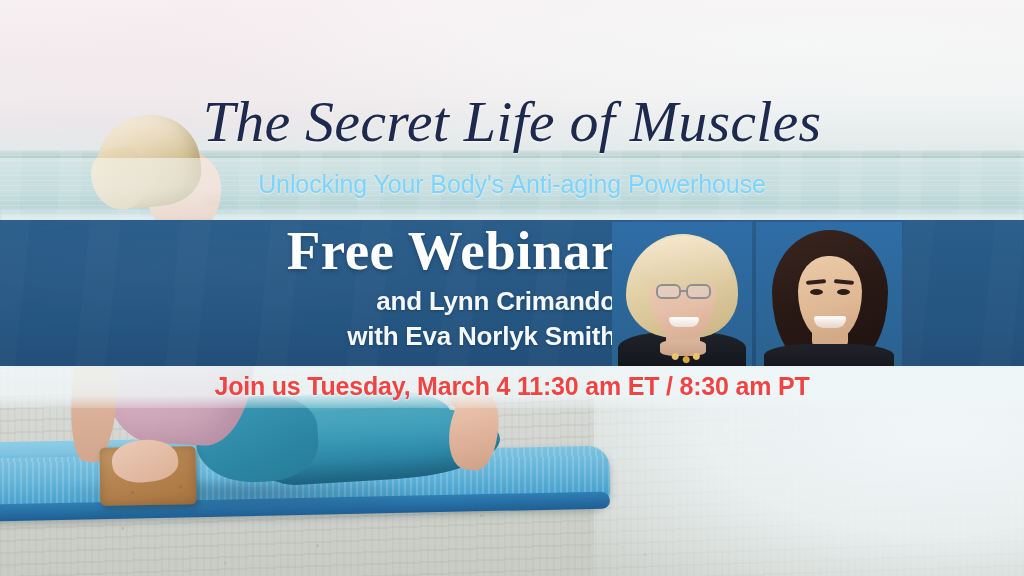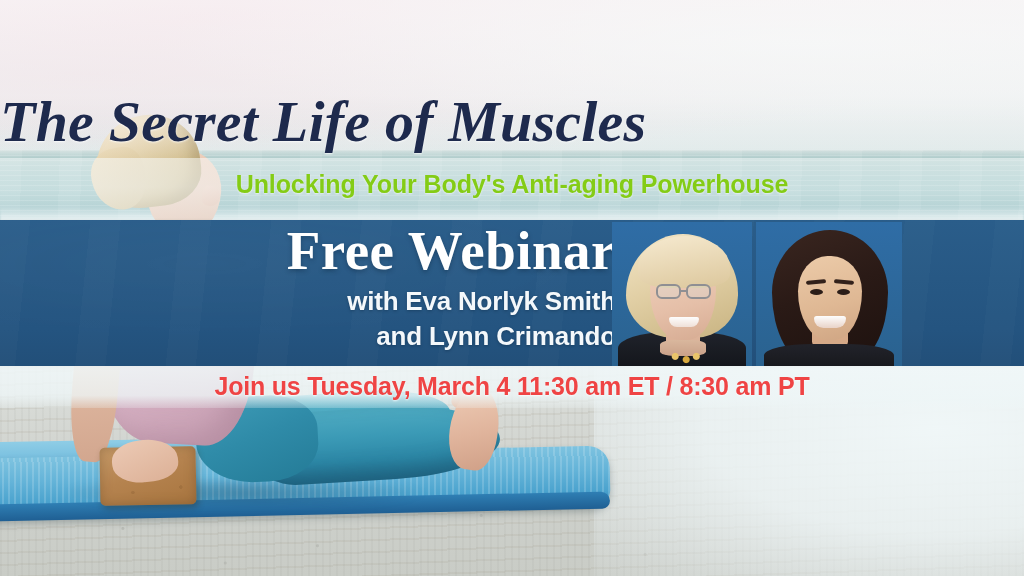--- a/index.html
+++ b/index.html
@@ -204,33 +204,33 @@
     pointer-events:none;
   }
   .sub-veil{
     position:absolute;left:0;top:158px;width:100%;height:64px;
     background:linear-gradient(180deg, rgba(248,251,251,.55) 0%, rgba(246,250,251,.62) 45%, rgba(244,249,250,.50) 100%);
     pointer-events:none;
   }
 
   .title{
     position:absolute;left:0;right:0;top:88px;
-    text-align:left;
+    text-align:center;
     font-family:"Liberation Serif", "DejaVu Serif", serif;
-    font-style:italic;font-weight:bold;
+    font-style:italic;font-weight:normal;
     font-size:58px;letter-spacing:.2px;
     color:#1e2a4d;
     text-shadow:0 1px 2px rgba(255,255,255,.75);
     white-space:nowrap;
   }
   .subtitle{
     position:absolute;left:0;right:0;top:170px;
     text-align:center;
-    font-size:25px;font-weight:bold;letter-spacing:-.1px;
-    color:#84cc16;
+    font-size:25px;font-weight:normal;letter-spacing:-.1px;
+    color:#7dd3fc;
     text-shadow:0 1px 2px rgba(255,255,255,.6);
     white-space:nowrap;
   }
 
   
   .band{
     position:absolute;left:0;top:220px;width:100%;height:146px;
     background:linear-gradient(180deg,#2a5d8a 0%,#275884 40%,#245480 75%,#224f79 100%);
     box-shadow:0 1px 3px rgba(0,0,0,.18);
   }
@@ -378,22 +378,22 @@
   <div class="title-veil"></div>
   <div class="sub-veil"></div>
 
   <div class="title">The Secret Life of Muscles</div>
   <div class="subtitle">Unlocking Your Body's Anti-aging Powerhouse</div>
 
   <div class="band"></div>
 
   <div class="band-text">
     <div class="free-webinar">Free Webinar</div>
+    <div class="with-line">and Lynn Crimando</div>
     <div class="with-line">with Eva Norlyk Smith</div>
-    <div class="with-line">and Lynn Crimando</div>
   </div>
 
   <div class="shot shot-a">
     <div class="bgp"></div>
     <div class="a-body"></div>
     <div class="a-hair"></div>
     <div class="a-neck"></div>
     <div class="a-neck2"></div>
     <div class="a-gold"></div>
     <div class="a-face"></div>

